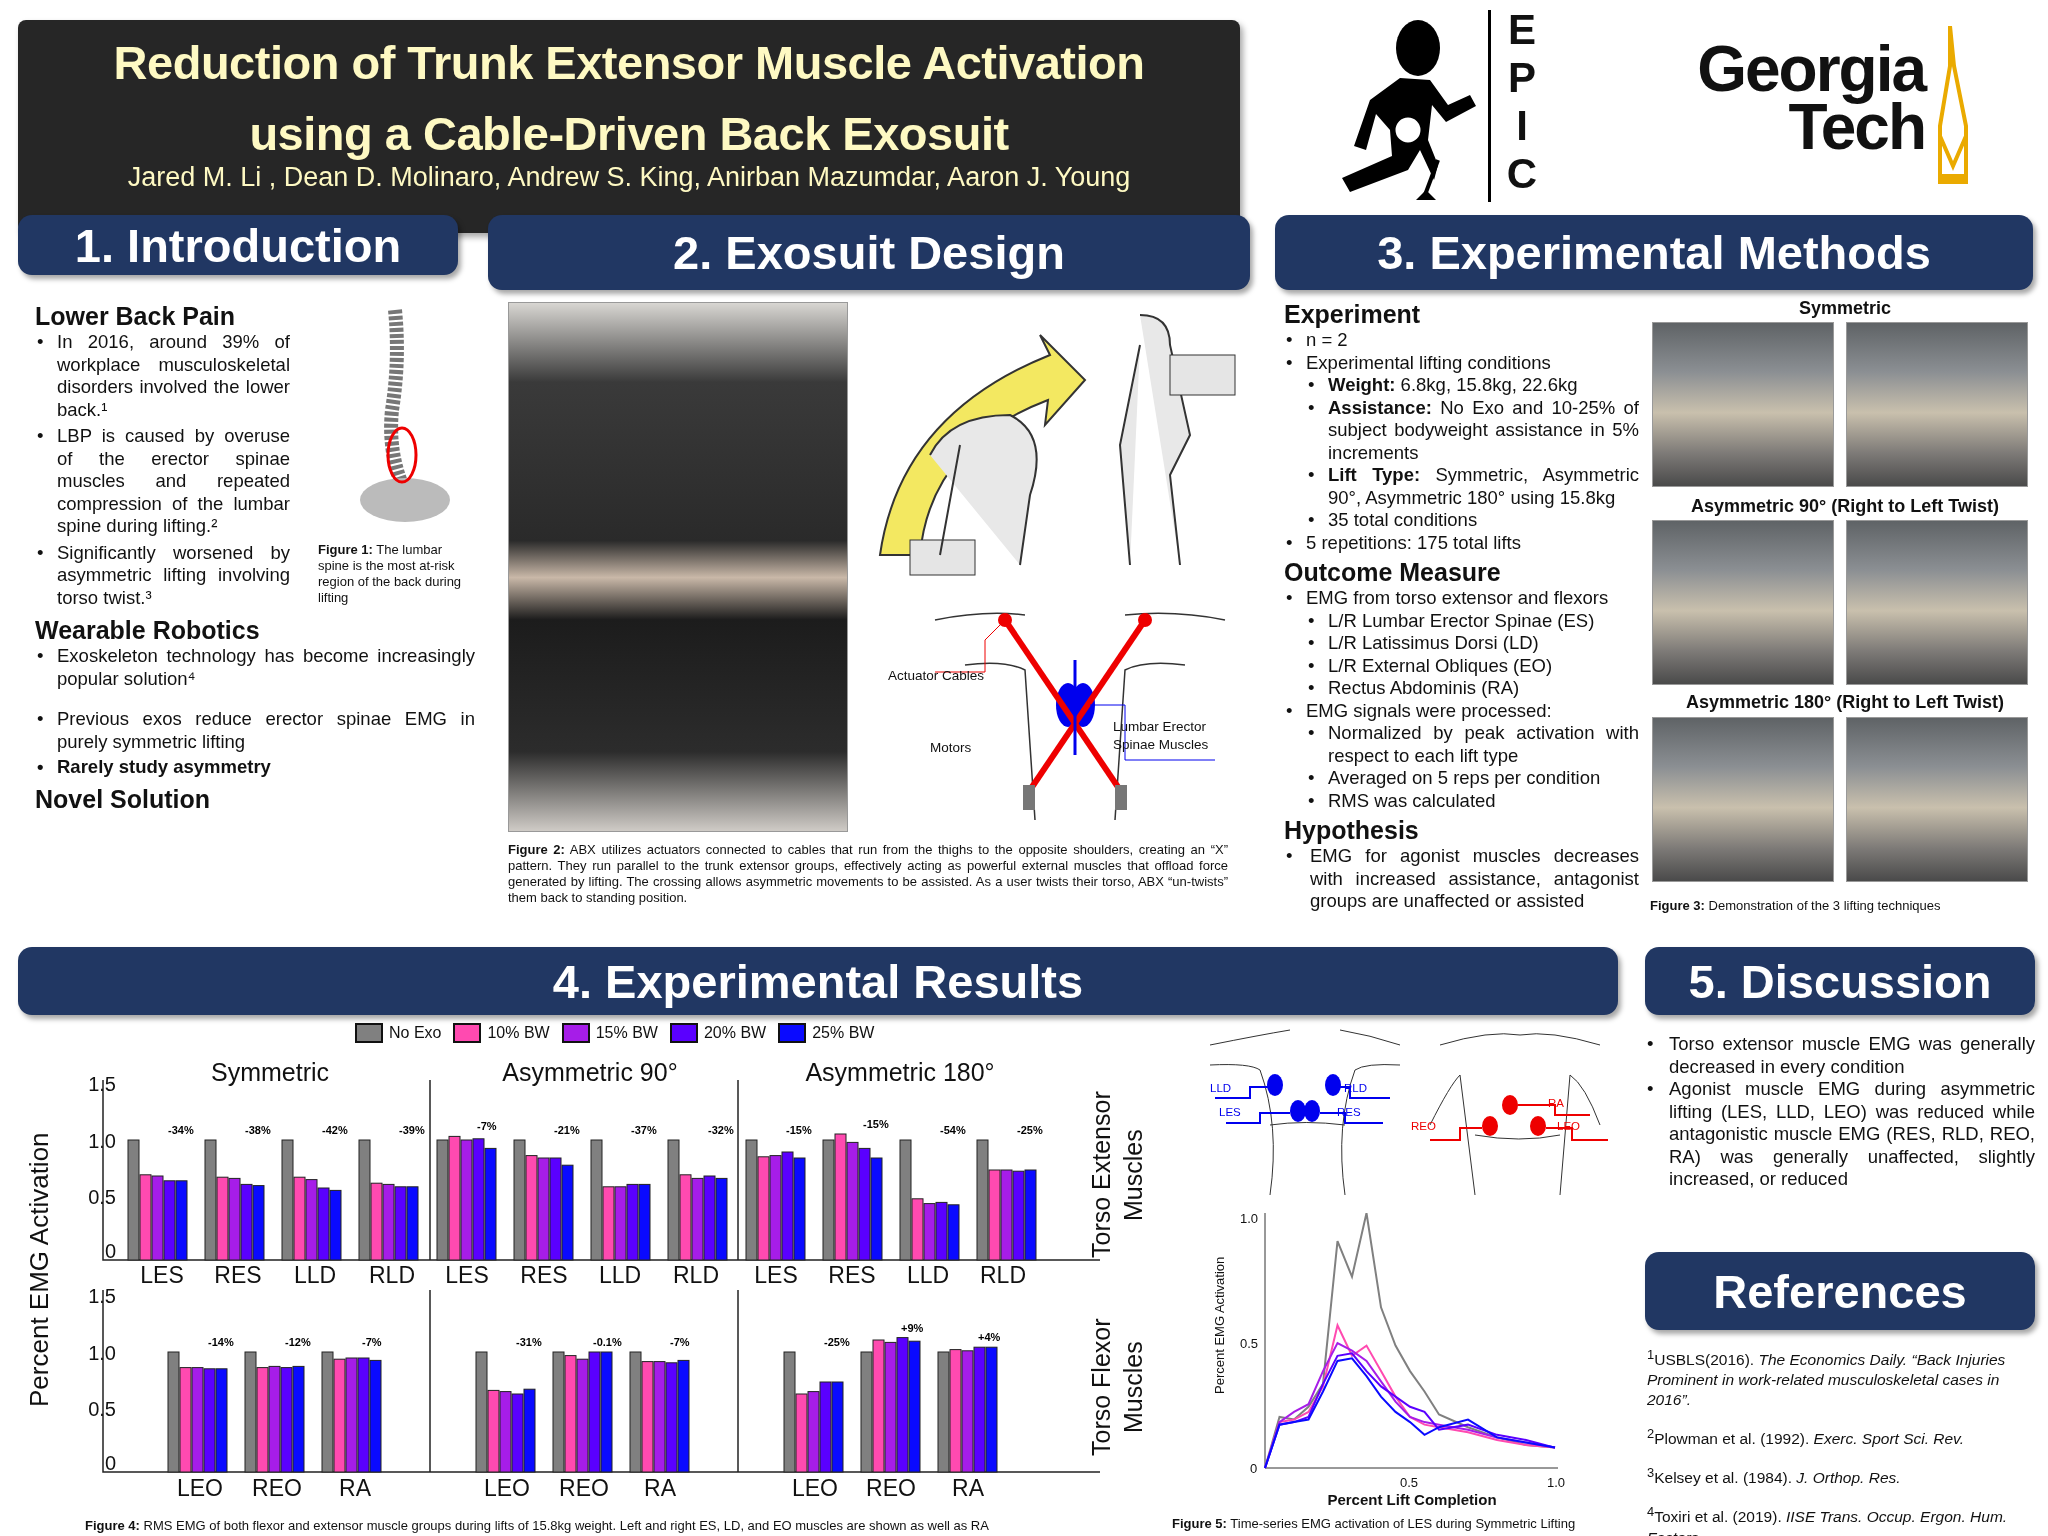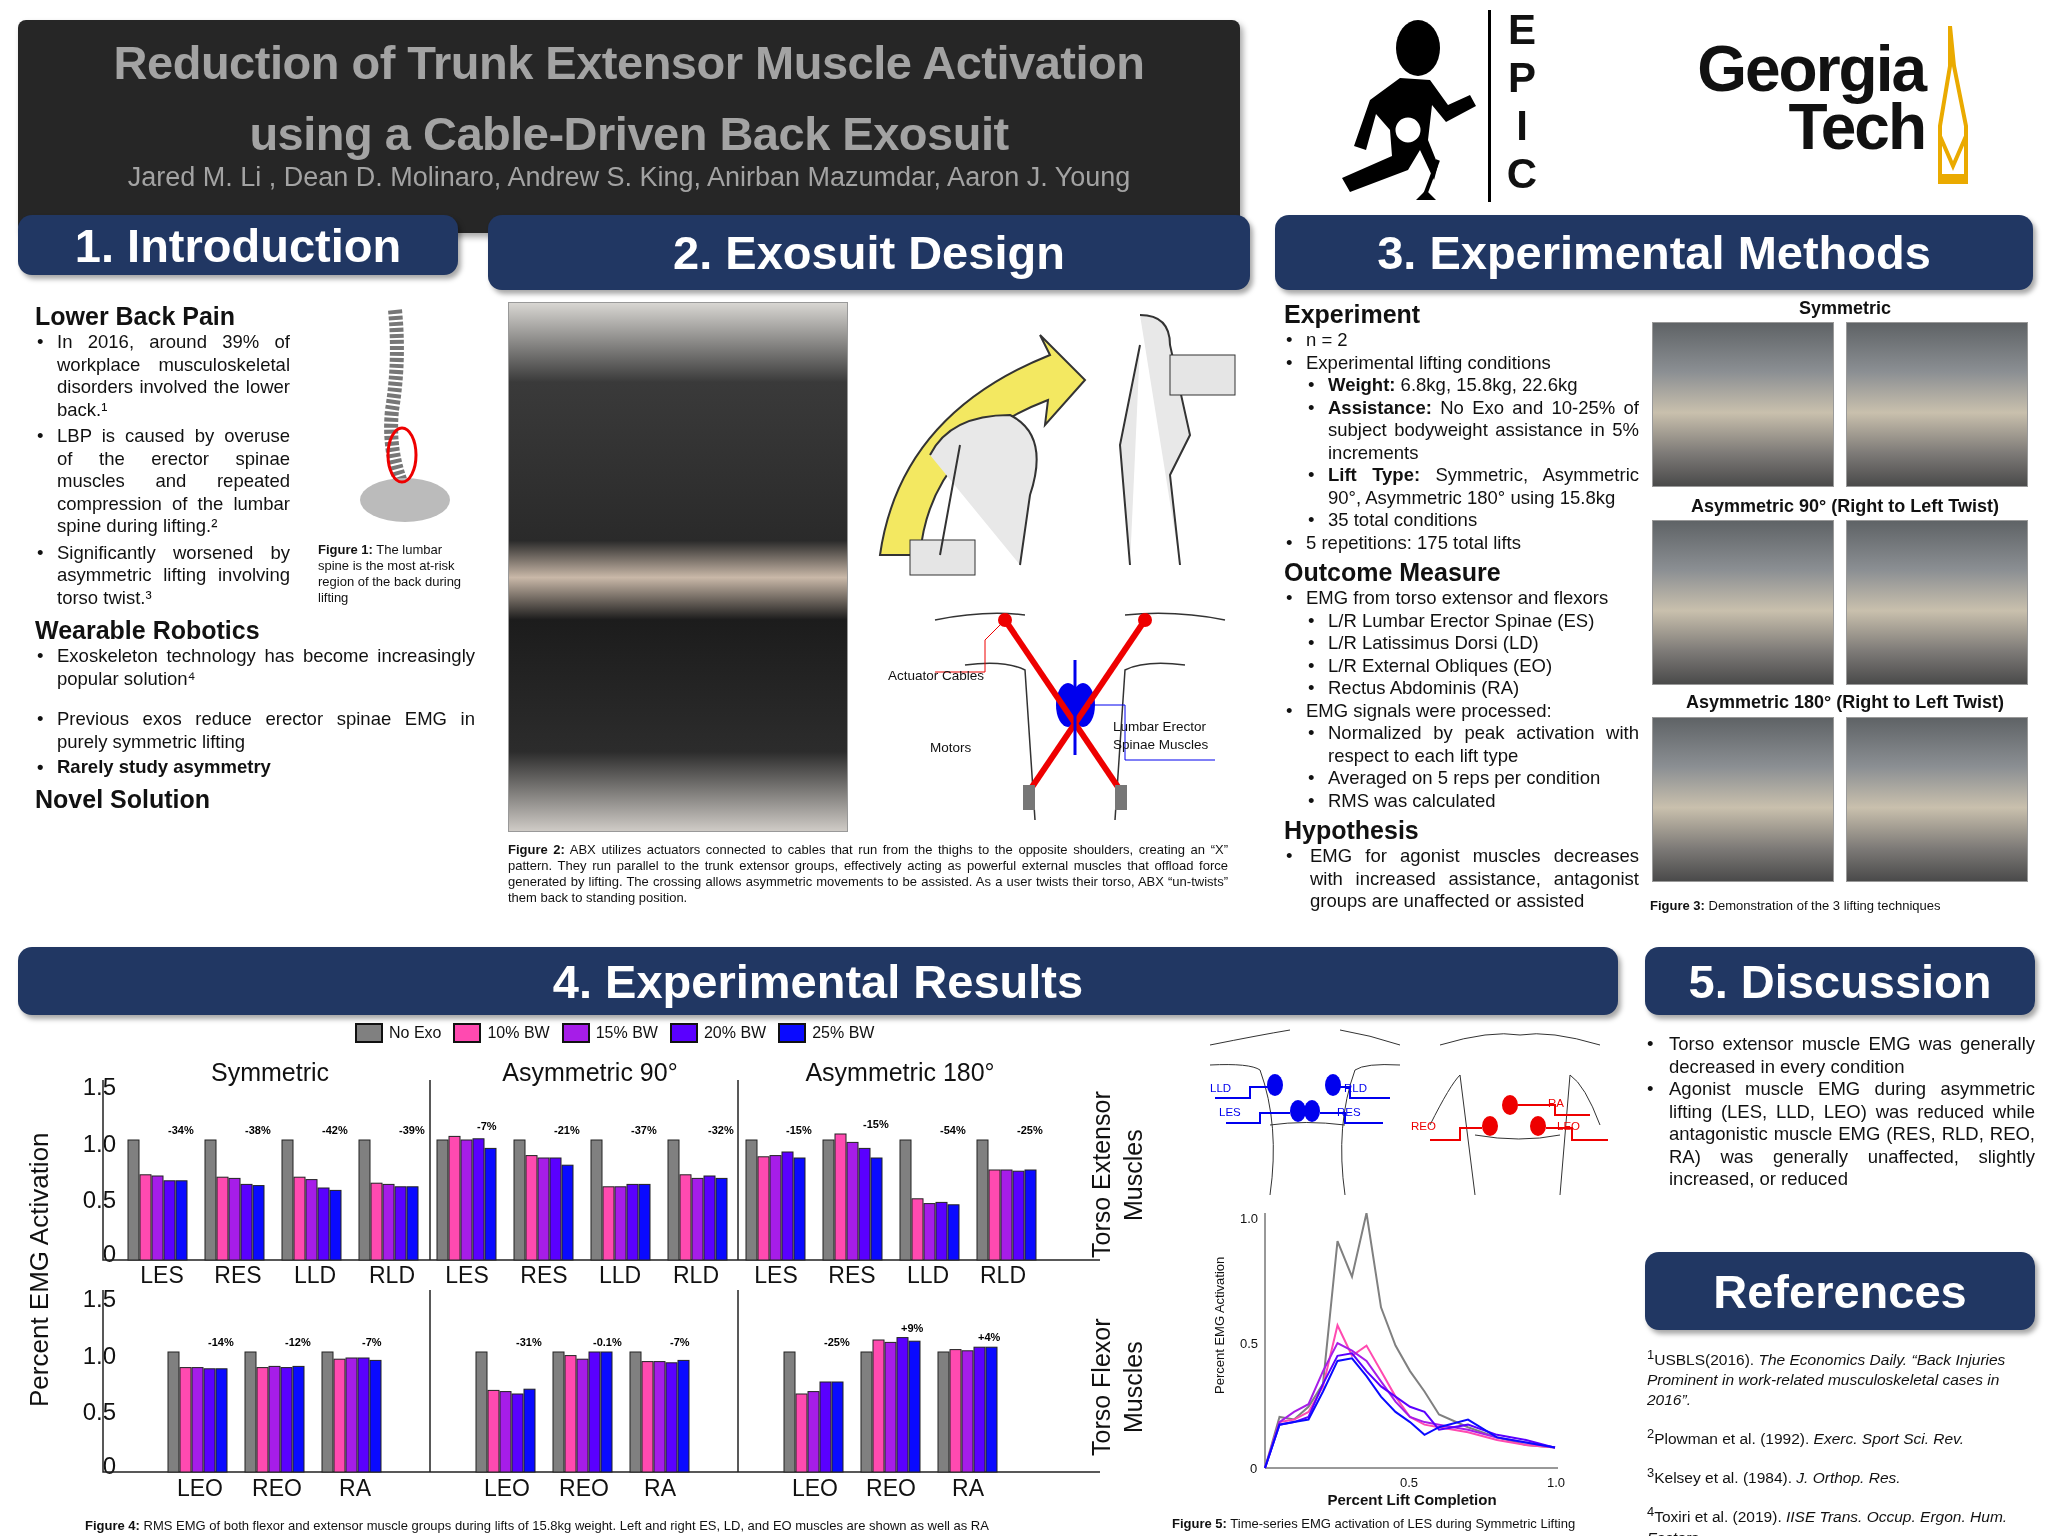--- a/index.html
+++ b/index.html
@@ -1,34 +1,34 @@
 <!DOCTYPE html>
 <html><head>
 <meta charset="utf-8">
 <style>
 *{box-sizing:border-box;margin:0;padding:0}
 body{width:2048px;height:1536px;background:#fff;font-family:"Liberation Sans",sans-serif;color:#111;position:relative;overflow:hidden}
 .abs{position:absolute}
-.title-box{left:18px;top:20px;width:1222px;height:213px;background:#262626;border-radius:8px;box-shadow:3px 4px 6px rgba(0,0,0,.35);color:#a3a3a3;text-align:center}
+.title-box{left:18px;top:20px;width:1222px;height:213px;background:#262626;border-radius:8px;box-shadow:3px 4px 6px rgba(0,0,0,.35);color:#fef9c3;text-align:center}
 .title-box .t{font-weight:bold;font-size:47px;line-height:57px;padding-top:14px;letter-spacing:-0.5px}
 .title-box .a{font-size:27px;margin-top:0}
 .hdr{background:#213763;color:#fff;font-weight:bold;text-align:center;border-radius:14px;box-shadow:3px 4px 5px rgba(0,0,0,.35);display:flex;align-items:center;justify-content:center}
 .h2{font-size:47px}
 .sub{font-weight:bold;font-size:25px;margin-top:4px}
 ul{list-style:none}
 li{position:relative;padding-left:22px;font-size:18.5px;line-height:22.5px;text-align:justify}
 li:before{content:"•";position:absolute;left:2px}
 li.l2{margin-left:22px}
 .cap{font-size:13px;line-height:16px}
 .cap b{font-weight:bold}
 .photo{background:linear-gradient(180deg,#5f6366 0%,#8b8f93 30%,#c9c0ad 55%,#7d7a77 80%,#4a4a4a 100%);border:1px solid #999}
 .leg{display:flex;align-items:center;gap:6px;font-size:16px}
 .sw{width:28px;height:20px;border:2px solid #111;display:inline-block}
 .panel-title{font-size:25px;text-align:center}
-.ytick{font-size:24px;text-align:right;width:44px}
+.ytick{font-size:20px;text-align:right;width:44px}
 .xlab{font-size:23px;text-align:center}
 .rot{writing-mode:vertical-rl;transform:rotate(180deg);text-align:center}
 .ref{font-size:15.5px;line-height:20px;margin-bottom:14px}
 </style>
 </head>
 <body>
 
 <div class="abs title-box">
   <div class="t">Reduction of Trunk Extensor Muscle Activation</div>
   <div class="t">using a Cable-Driven Back Exosuit</div>

